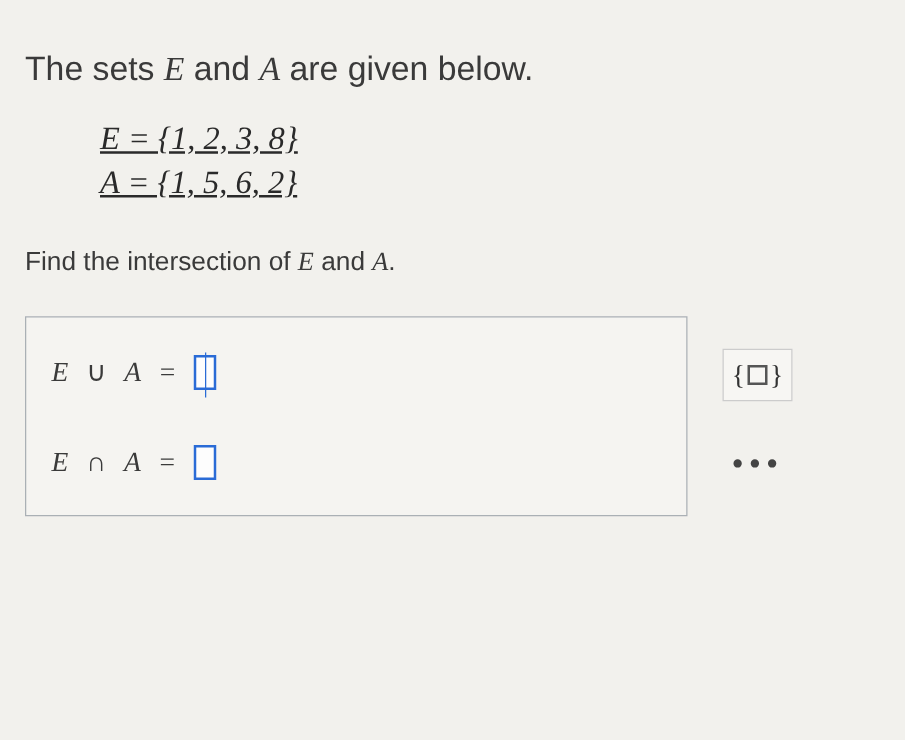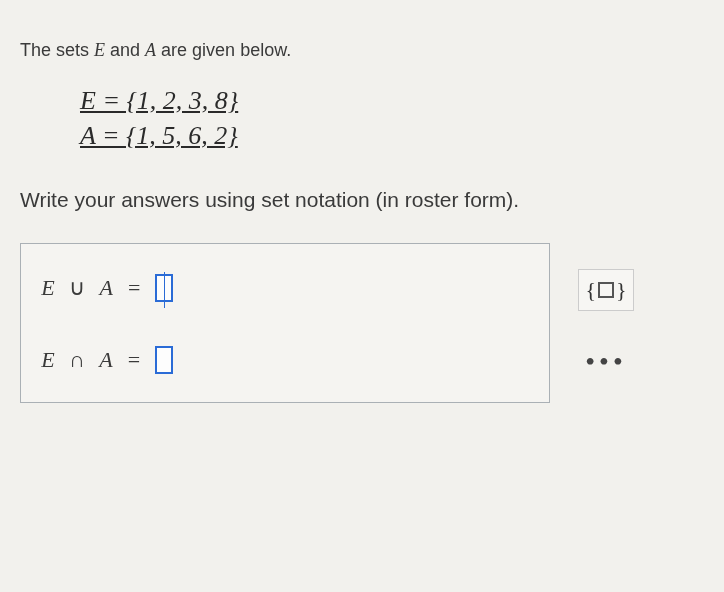--- a/index.html
+++ b/index.html
@@ -10,21 +10,21 @@
     body {
       width: 724px;
       height: 592px;
       background: #f2f1ed;
       font-family: Arial, Helvetica, sans-serif;
       color: #3a3a3a;
       padding: 40px 20px 20px 20px;
       position: relative;
     }
     .intro-line {
-      font-size: 18px;
+      font-size: 27px;
       margin-bottom: 22px;
       color: #3a3a3a;
     }
     .italic {
       font-style: italic;
       font-family: 'Times New Roman', serif;
     }
     .set-defs {
       margin-left: 60px;
       margin-bottom: 30px;
@@ -130,21 +130,23 @@
 <div class="intro-line">
   <span>The sets </span><span class="italic">E</span><span> and </span><span class="italic">A</span><span> are given below.</span>
 </div>
 
 <div class="set-defs">
   <div class="set-def italic">E = {1, 2, 3, 8}</div>
   <div class="set-def italic">A = {1, 5, 6, 2}</div>
 </div>
 
 <div class="instructions">
-  <p>Write your answers using set notation (in roster form).</p>
+  <p>
+    <span>Find the intersection of </span><span class="italic">E</span><span> and </span><span class="italic">A</span><span>.</span>
+  </p>
 </div>
 
 <div class="answer-row">
   <div class="answer-box">
     <div class="answer-line">
       <span class="italic sym">E</span>
       <span class="sym">∪</span>
       <span class="italic sym">A</span>
       <span class="sym">=</span>
       <span class="input-slot cursor"></span>

